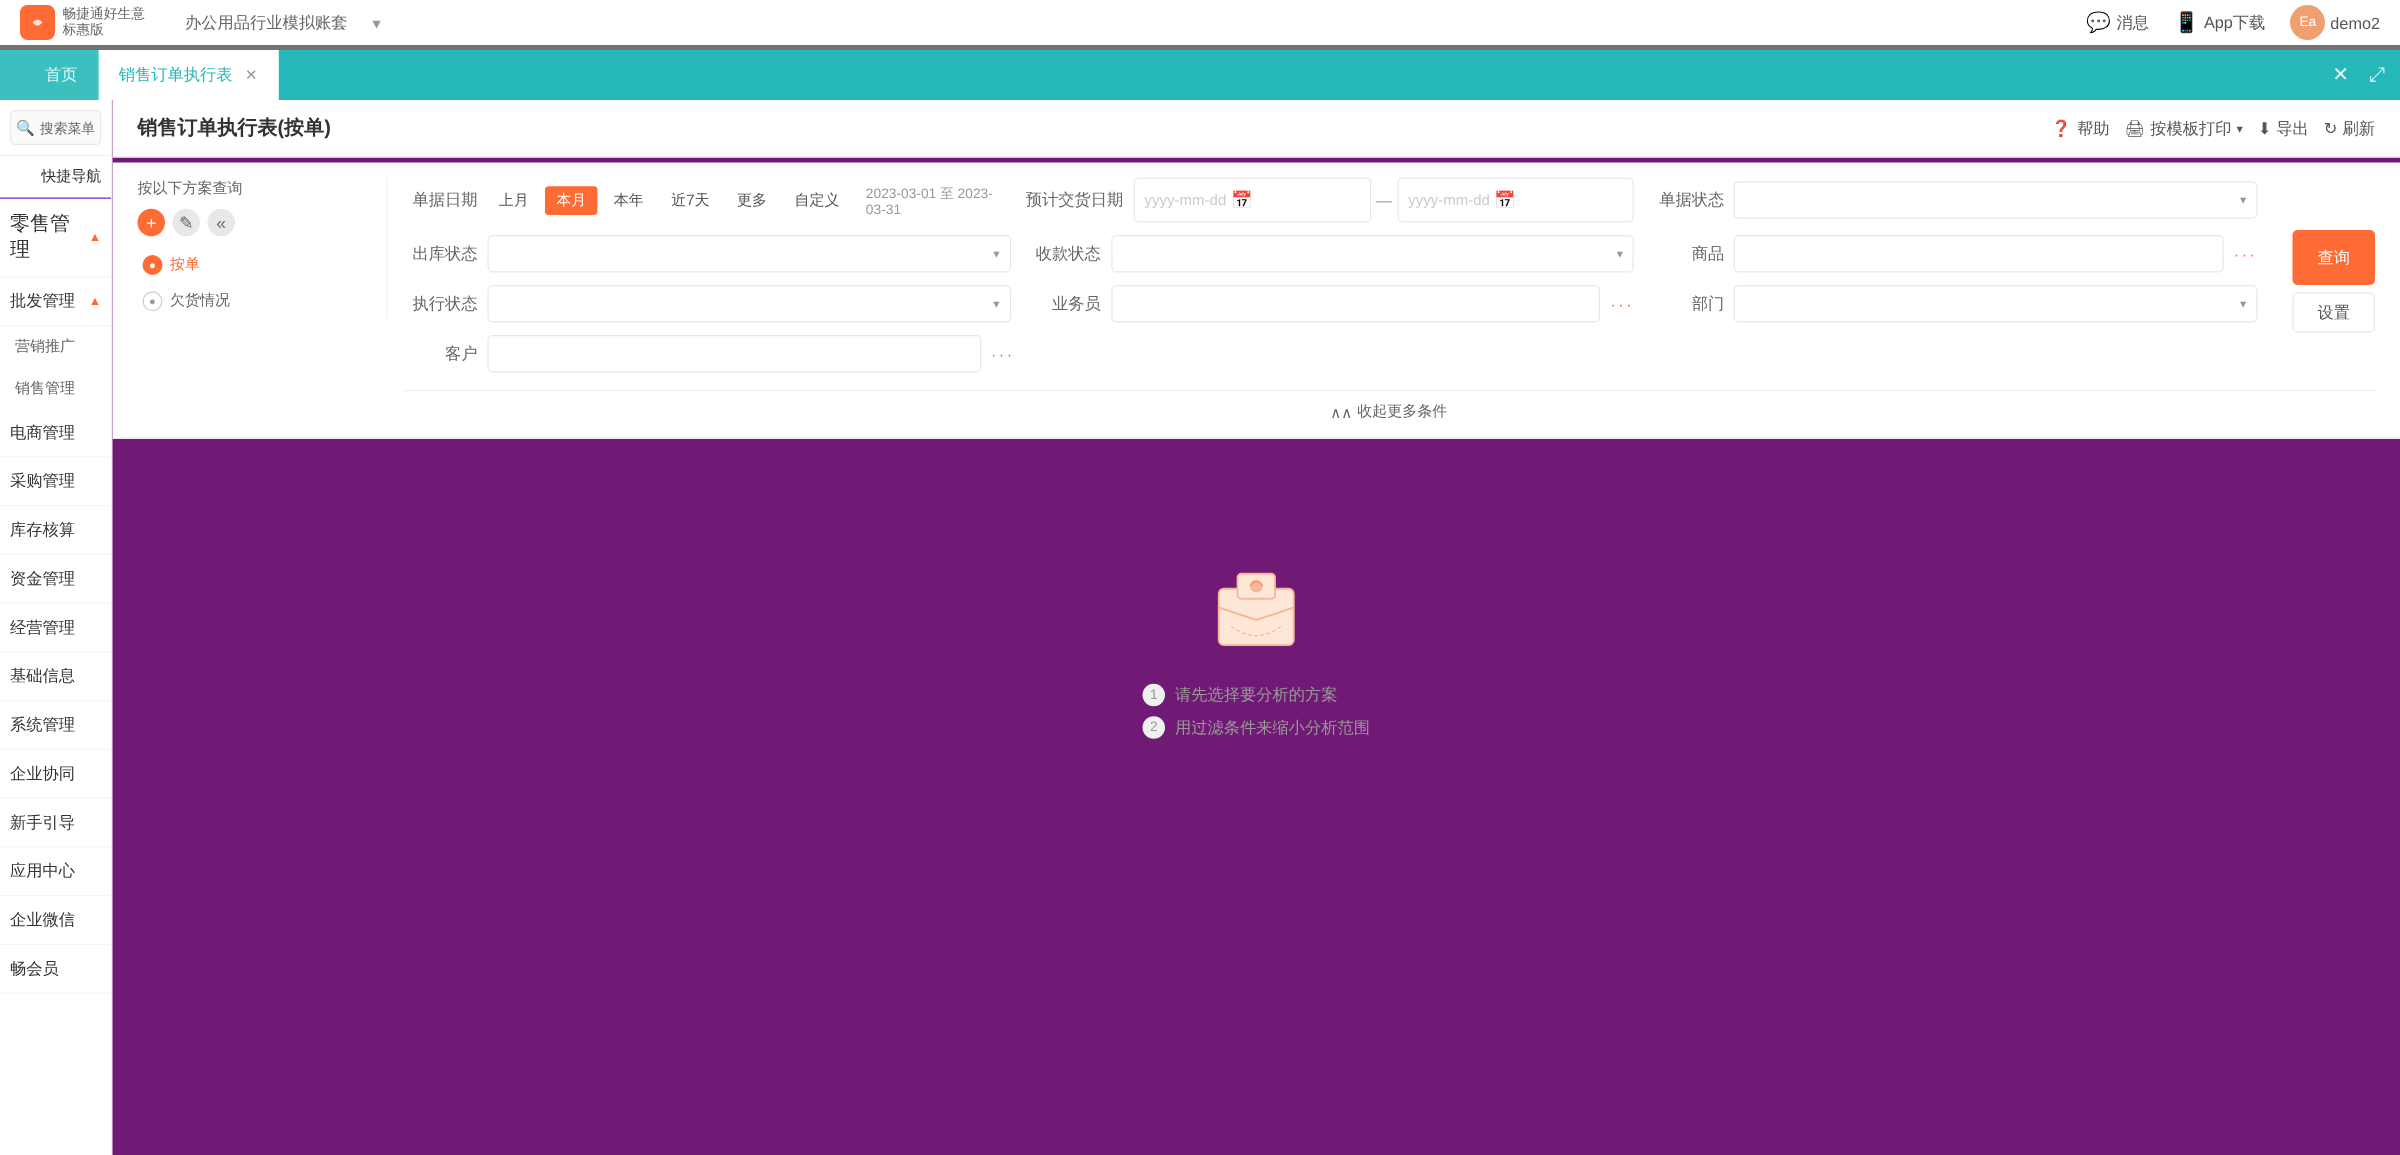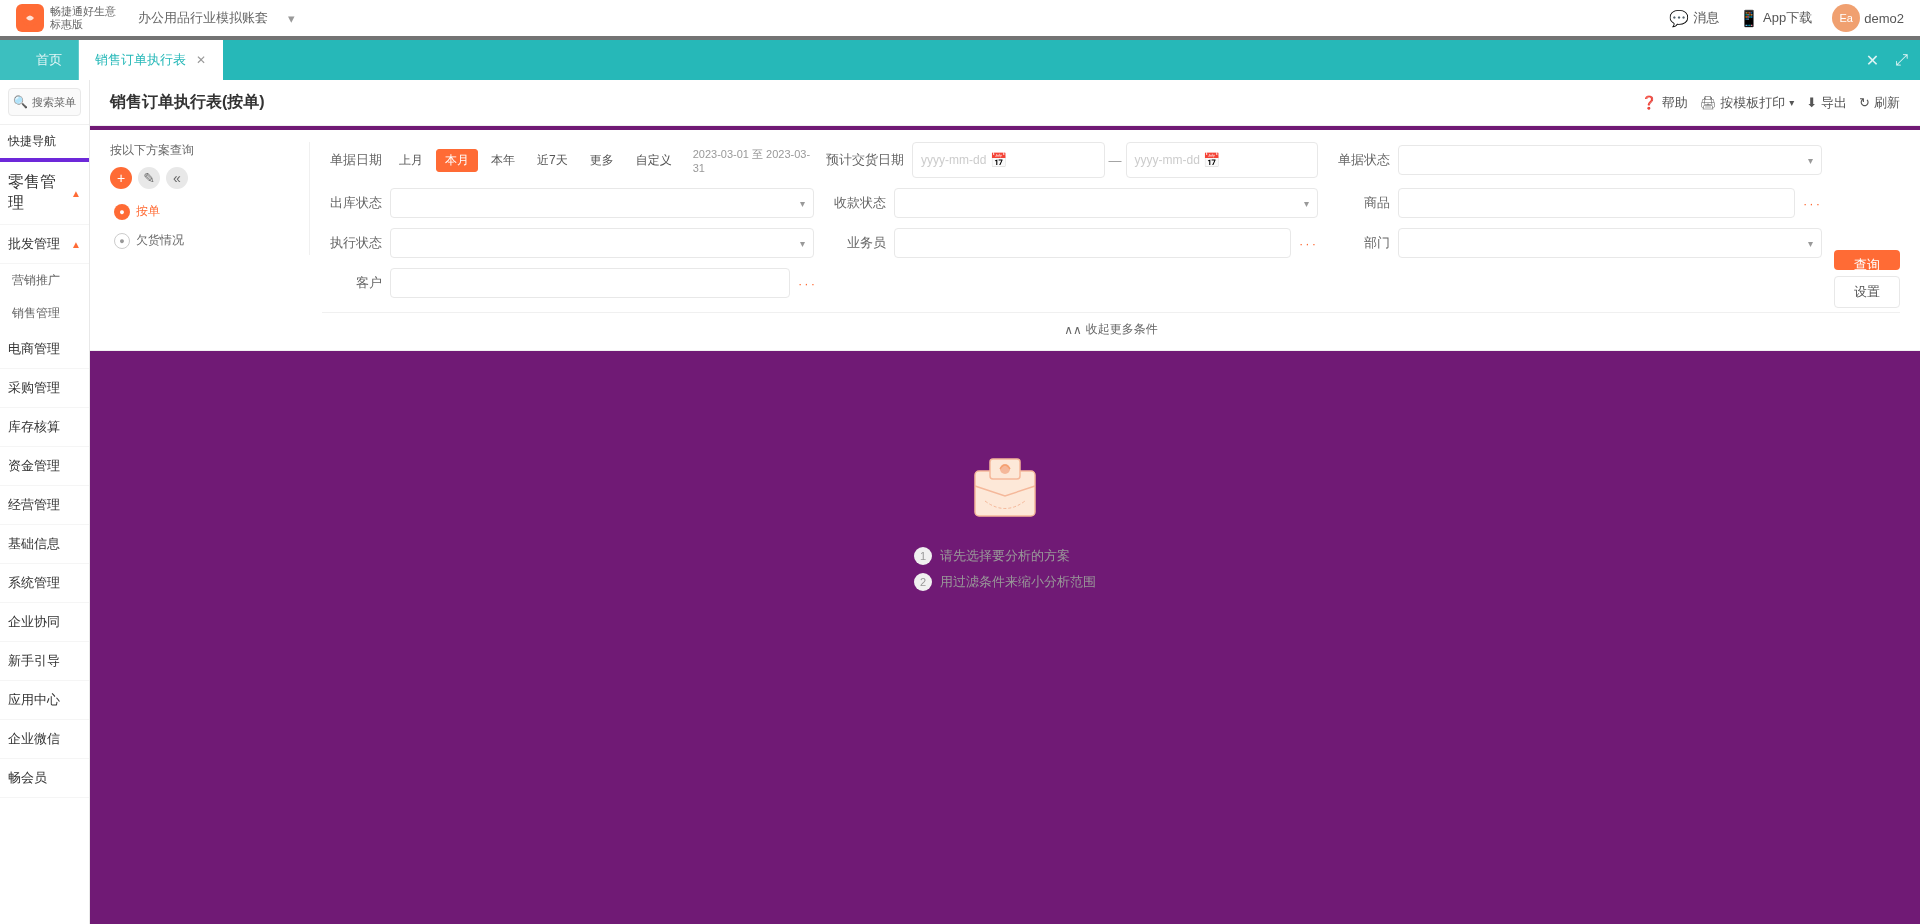--- a/index.html
+++ b/index.html
@@ -36,21 +36,21 @@
       justify-content: center;
       color: white;
       font-size: 10px;
       font-weight: bold;
     }
     .logo-text { font-size: 11px; color: #666; line-height: 1.2; }
     .breadcrumb-area {
       display: flex;
       align-items: center;
       gap: 20px;
-      margin-left: 14px;
+      margin-left: 24px;
       color: #666;
       font-size: 13px;
     }
     .top-header-right {
       display: flex;
       align-items: center;
       gap: 20px;
       color: #555;
       font-size: 13px;
     }
@@ -156,23 +156,23 @@
       justify-content: center;
       gap: 4px;
       cursor: pointer;
       font-size: 12px;
       color: #666;
     }
     .sidebar-shortcut {
       padding: 8px;
       font-size: 12px;
       color: #333;
-      border-bottom: 4px solid #6d28d9;
-      cursor: pointer;
-      text-align: left;
+      border-bottom: 1px solid #6d28d9;
+      cursor: pointer;
+      text-align: right;
     }
     .sidebar-item {
       padding: 10px 8px;
       display: flex;
       align-items: center;
       justify-content: space-between;
       cursor: pointer;
       font-size: 13px;
       color: #333;
       border-bottom: 1px solid #f5f5f5;
@@ -457,21 +457,21 @@
     .three-dots { color: #ff6b35; letter-spacing: 2px; cursor: pointer; }
 
     .query-btn {
       background: #ff6b35;
       color: white;
       border: none;
       border-radius: 4px;
       padding: 6px 20px;
       font-size: 13px;
       cursor: pointer;
-      height: 20px;
+      height: 44px;
     }
     .set-btn {
       background: #fff;
       color: #555;
       border: 1px solid #e8e8e8;
       border-radius: 4px;
       padding: 6px 12px;
       font-size: 13px;
       cursor: pointer;
       height: 32px;
@@ -652,21 +652,21 @@
               <span>按单</span>
             </div>
             <div class="sidebar-sub-item" style="padding:6px 4px;">
               <div class="gray-dot">●</div>
               <span>欠货情况</span>
             </div>
           </div>
 
           <div class="filter-main">
 
-            <div style="display:flex; align-items:flex-end; gap:0;">
+            <div style="display:flex; align-items:center; gap:16px;">
               <div style="flex:1;">
 
                 <div class="filter-row">
                   <div class="filter-group">
                     <span class="filter-label">单据日期</span>
                     <div class="date-quick">
                       <span class="date-quick-btn normal">上月</span>
                       <span class="date-quick-btn active">本月</span>
                       <span class="date-quick-btn normal">本年</span>
                       <span class="date-quick-btn normal">近7天</span>

